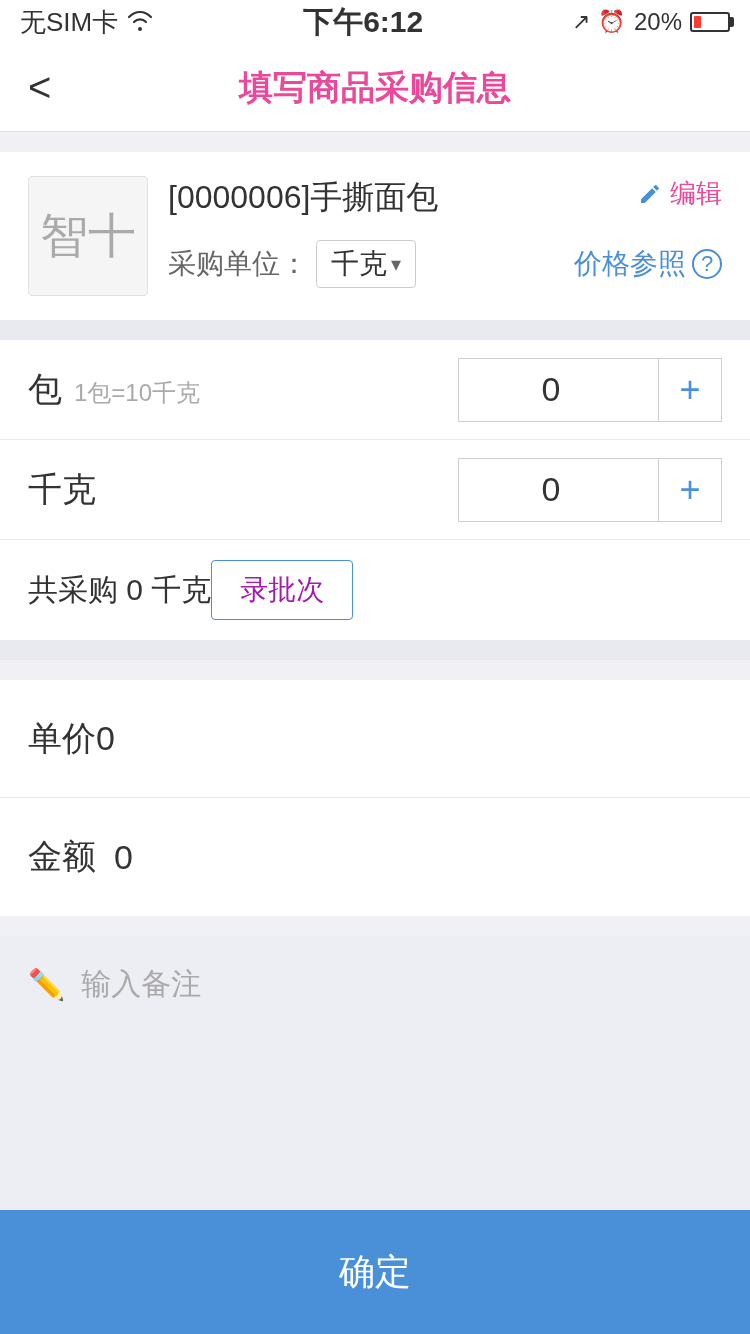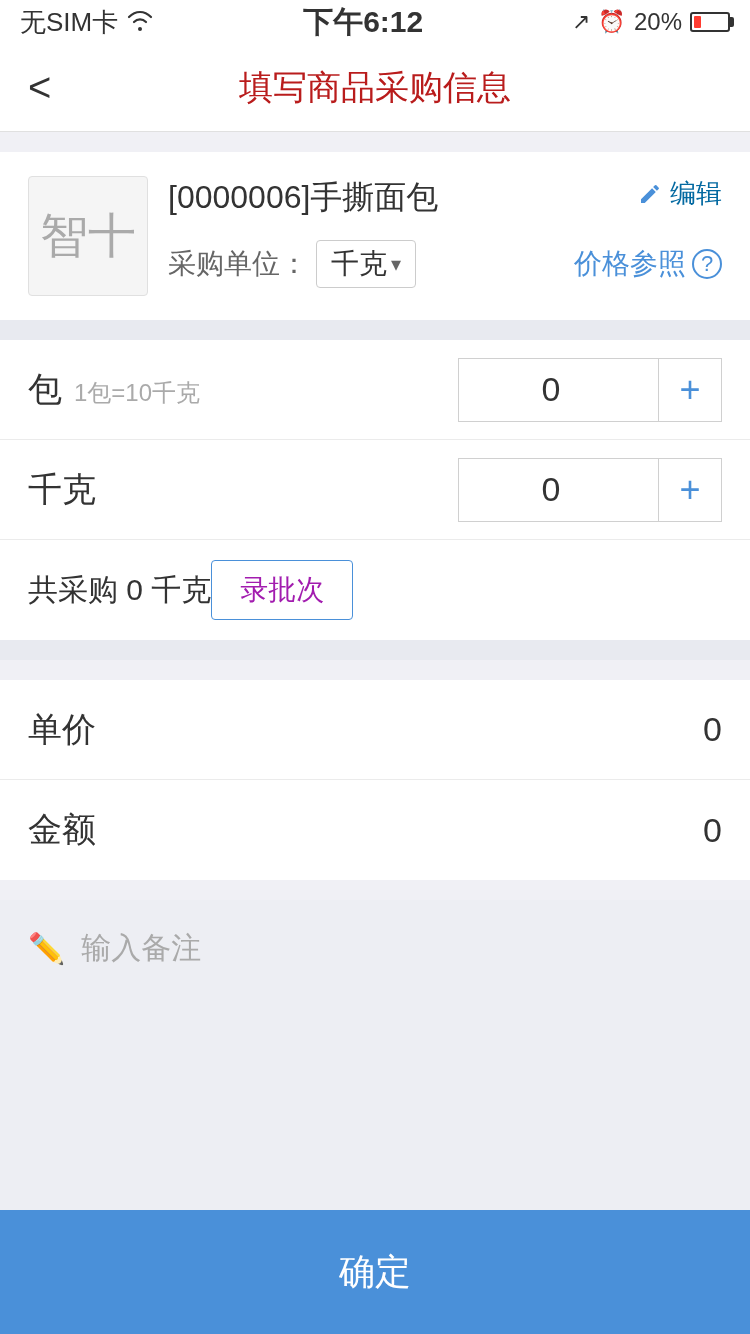--- a/index.html
+++ b/index.html
@@ -85,22 +85,22 @@
     }
     .nav-back {
       position: absolute;
       left: 28px;
       font-size: 40px;
       color: #333;
       cursor: pointer;
     }
     .nav-title {
       font-size: 34px;
-      font-weight: 400;
-      color: #b91c1c;
+      font-weight: 700;
+      color: #ec4899;
     }
 
     
     .product-card {
       background: #fff;
       margin-top: 20px;
       padding: 24px 28px;
       display: flex;
       align-items: flex-start;
       gap: 20px;
@@ -129,21 +129,21 @@
       align-items: flex-start;
       justify-content: space-between;
     }
     .product-name {
       font-size: 32px;
       color: #333;
       font-weight: 500;
       flex: 1;
     }
     .edit-btn {
-      color: #0369a1;
+      color: #ec4899;
       font-size: 26px;
       display: flex;
       align-items: center;
       gap: 4px;
       white-space: nowrap;
       cursor: pointer;
     }
     .product-unit-row {
       margin-top: 20px;
       display: flex;
@@ -271,23 +271,23 @@
     }
 
     
     .price-section {
       background: #fff;
       margin-top: 20px;
     }
     .price-row {
       display: flex;
       align-items: center;
-      justify-content: space-between;
+      justify-content: flex-start;
       padding: 0 28px;
-      height: 100px;
+      height: 118px;
       border-bottom: 1px solid #ebebeb;
     }
     .price-row:last-child {
       border-bottom: none;
       gap: 18px;
     }
     .price-row-label {
       font-size: 34px;
       color: #333;
     }

